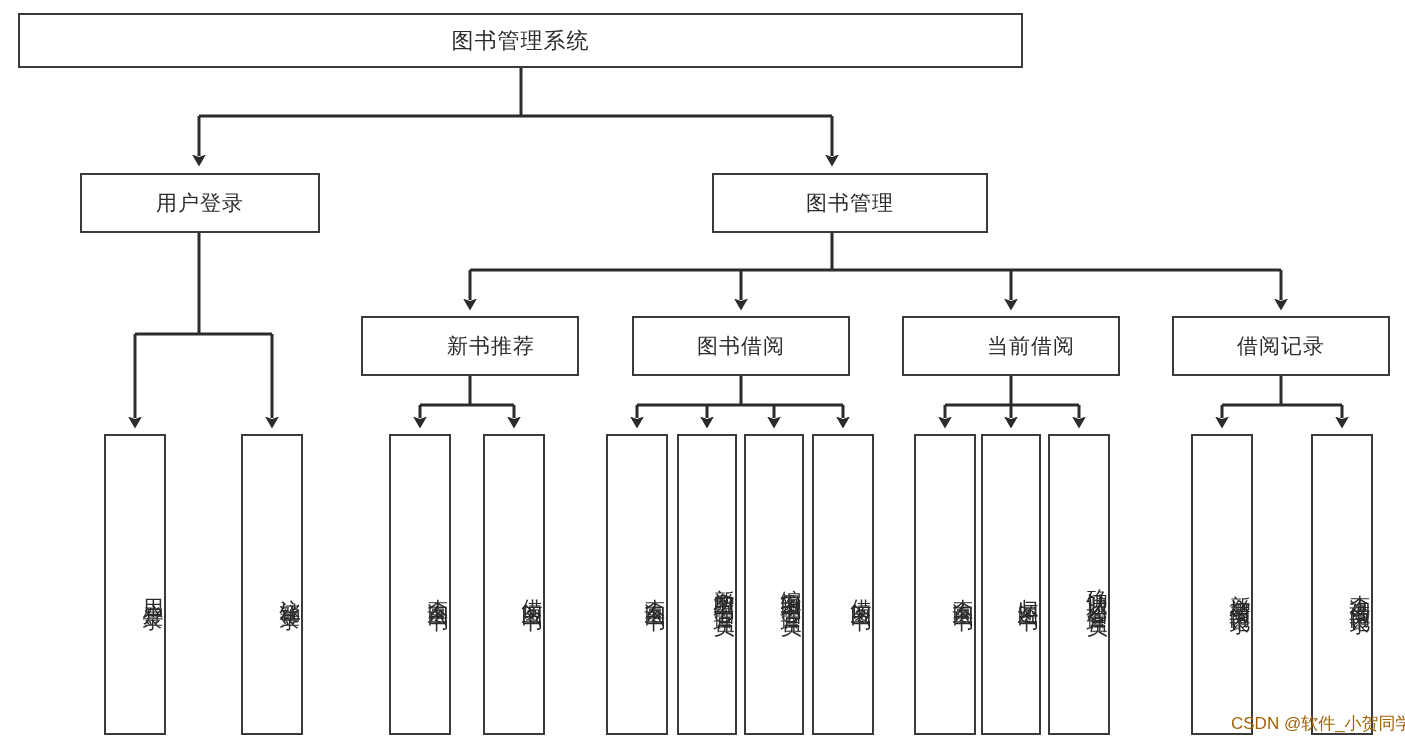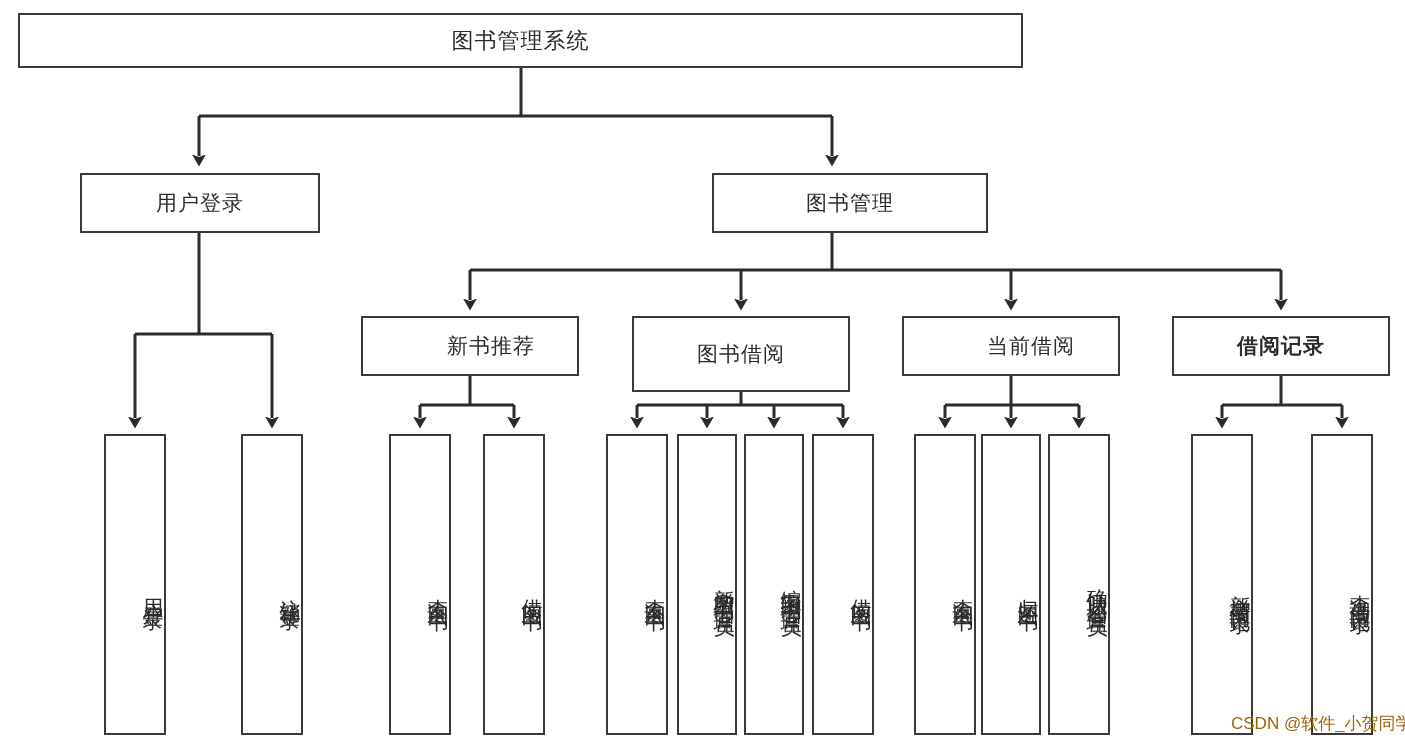--- a/index.html
+++ b/index.html
@@ -74,23 +74,23 @@
       <path d="M1342,405 L1342,418" marker-end="url(#arw)"></path>
     </g>
   </svg>
 
   <div class="node root" style="left:18px;top:13px;width:1005px;height:55px;">图书管理系统</div>
 
   <div class="node horiz" style="left:80px;top:173px;width:240px;height:60px;">用户登录</div>
   <div class="node horiz" style="left:712px;top:173px;width:276px;height:60px;">图书管理</div>
 
   <div class="node horiz" style="left:361px;top:316px;width:218px;height:60px;padding-left:42px;">新书推荐</div>
-  <div class="node horiz" style="left:632px;top:316px;width:218px;height:76px;">图书借阅</div>
+  <div class="node horiz" style="left:632px;top:316px;width:218px;height:60px;">图书借阅</div>
   <div class="node horiz" style="left:902px;top:316px;width:218px;height:60px;padding-left:40px;">当前借阅</div>
-  <div class="node horiz" style="left:1172px;top:316px;width:218px;height:60px;font-weight:bold;">借阅记录</div>
+  <div class="node horiz" style="left:1172px;top:316px;width:218px;height:60px;">借阅记录</div>
 
   <div class="node vert" style="left:104px;top:434px;width:62px;height:301px;">用户登录</div>
   <div class="node vert" style="left:241px;top:434px;width:62px;height:301px;">注销登录</div>
 
   <div class="node vert" style="left:389px;top:434px;width:62px;height:301px;">查询图书</div>
   <div class="node vert" style="left:483px;top:434px;width:62px;height:301px;">借阅图书</div>
 
   <div class="node vert" style="left:606px;top:434px;width:62px;height:301px;">查询图书</div>
   <div class="node vert" style="left:677px;top:434px;width:60px;height:301px;">新增图书（管理员）</div>
   <div class="node vert" style="left:744px;top:434px;width:60px;height:301px;">编辑图书（管理员）</div>

